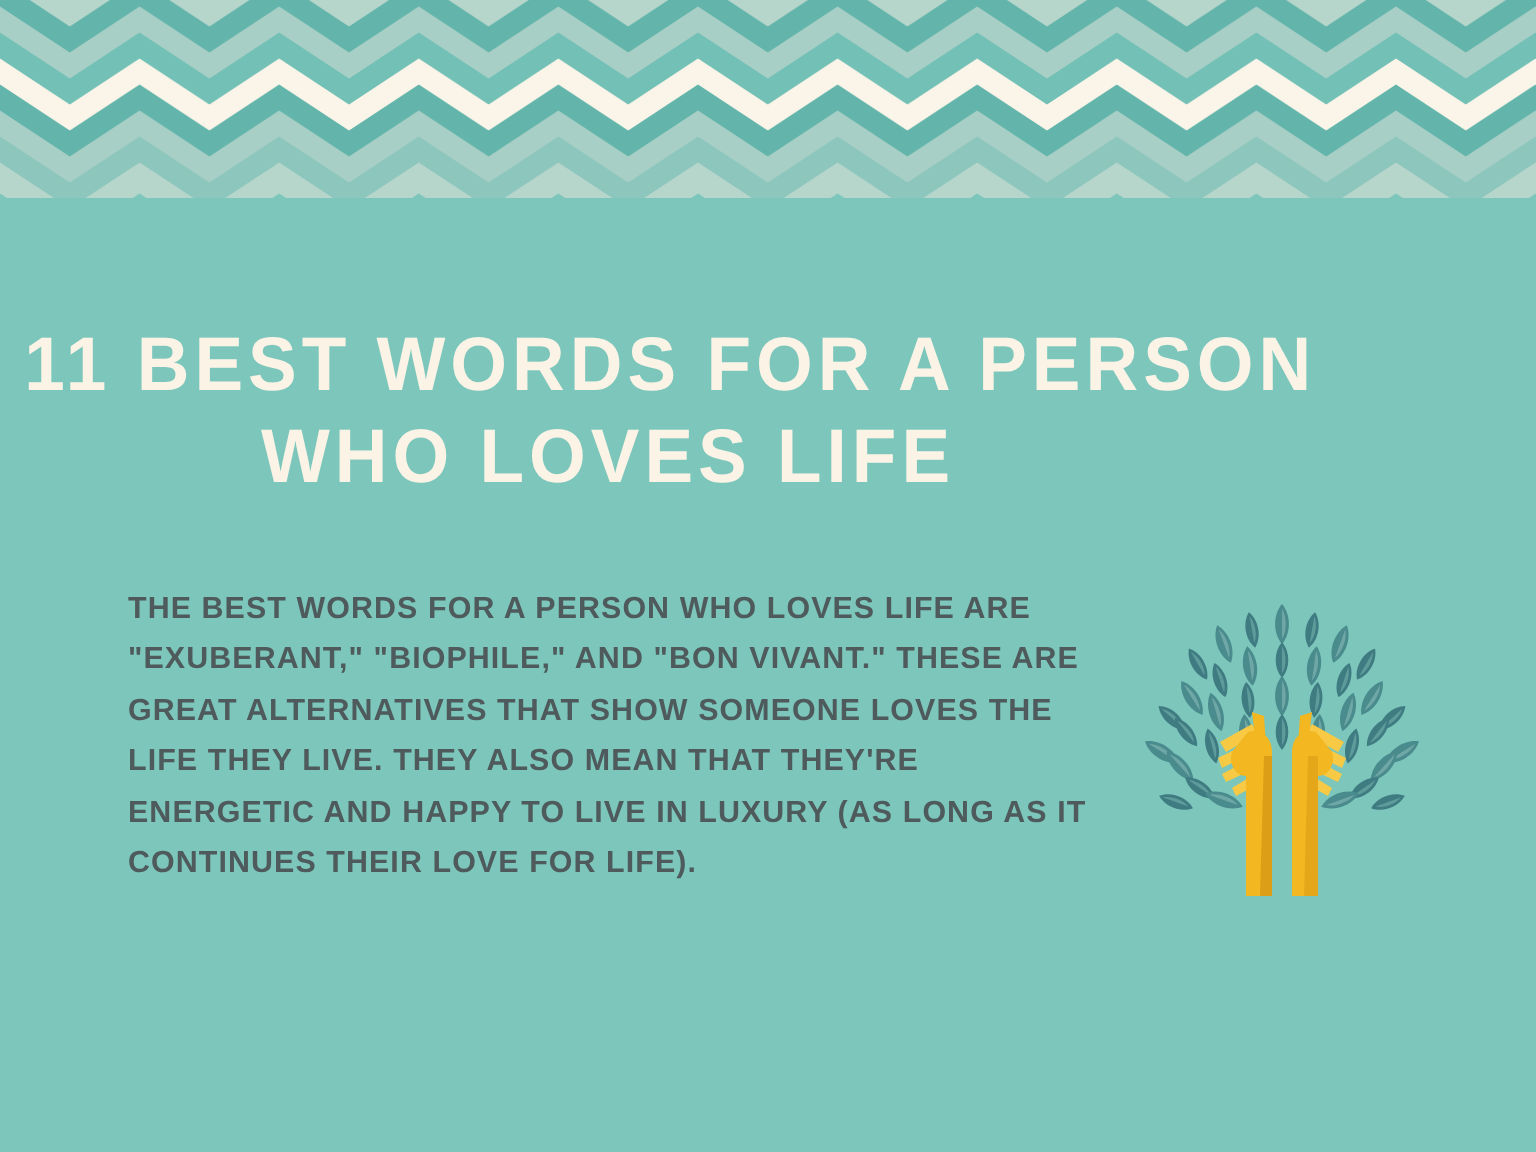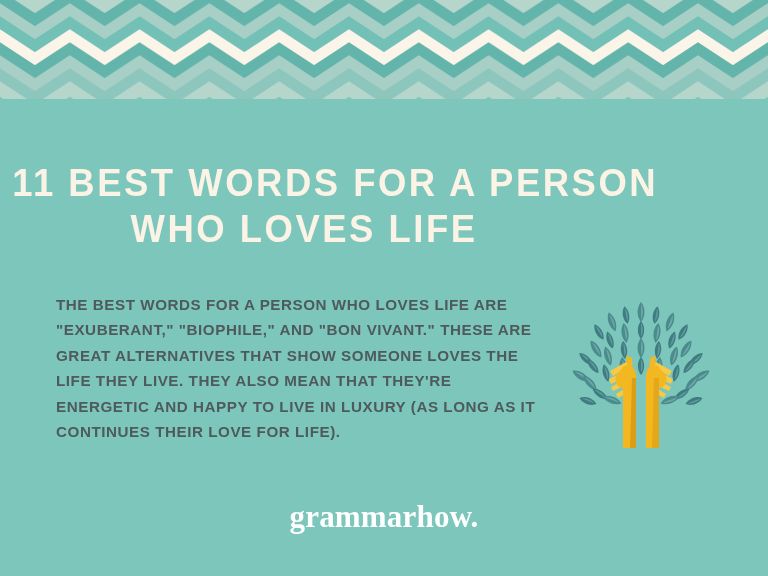--- a/index.html
+++ b/index.html
@@ -51,21 +51,21 @@
     text-transform: uppercase;
     transform: scaleX(0.96);
     transform-origin: center;
     white-space: nowrap;
   }
 
   
   #body-copy {
     position: absolute;
     top: 292px;
-    left: 56px;
+    left: 64px;
     width: 492px;
     color: #4e5a5b;
     font-family: "Liberation Sans", sans-serif;
     font-weight: 700;
     font-size: 15.2px;
     line-height: 25.4px;
     letter-spacing: 0.55px;
     text-transform: uppercase;
   }
   #body-copy p { margin: 0; }
@@ -213,15 +213,14 @@
         <path d="M107,83 L89,74 L87,79 L105,88 Z" fill="#f7c944"></path>
         <path d="M105,91 L88,82 L86,87 L103,95 Z" fill="#f7c944"></path>
         <path d="M100,98 L87,90 L85,95 L98,102 Z" fill="#f7c944"></path>
         <path d="M90,60 L84,62 L83,76 L88,76 Z" fill="#f2b721"></path>
         <path d="M92,70 C86,68 80,72 80,80 L80,152 L93,152 L93,92 C98,92 102,86 100,80 Z" fill="#f2b721"></path>
         <path d="M88,82 L93,82 L93,152 L86,152 Z" fill="#d89a14" opacity="0.55"></path>
       </g>
     </svg>
   </div>
 
-  <div id="logo">grammarhow.</div>
 
 </div>
 
 </body></html>

